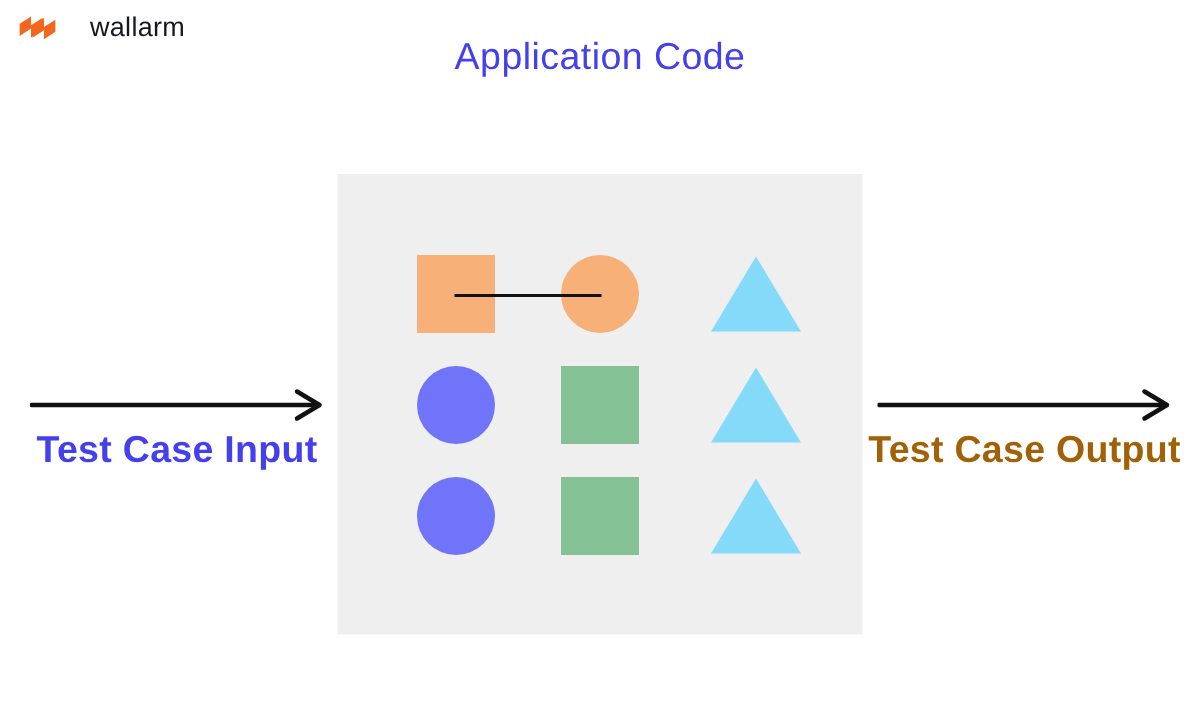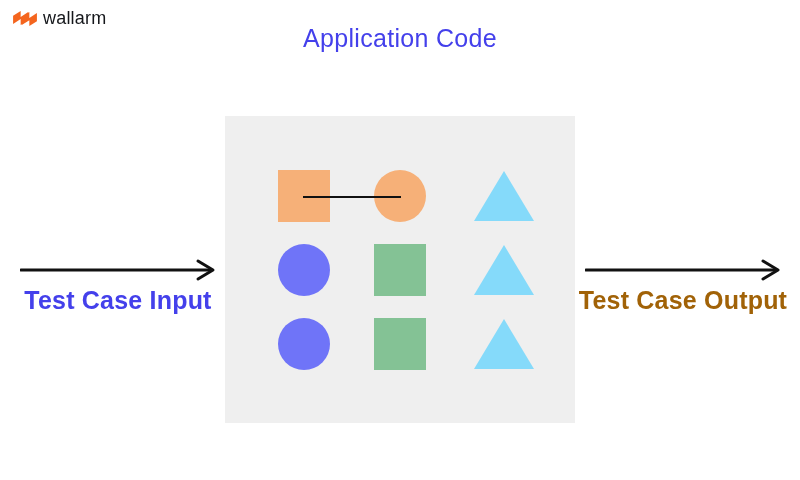--- a/index.html
+++ b/index.html
@@ -16,21 +16,21 @@
     overflow: hidden;
   }
 
   
   .logo {
     position: absolute;
     left: 12px;
     top: 8px;
     display: flex;
     align-items: center;
-    gap: 5px;
+    gap: 22px;
   }
   .logo-icon { width: 26px; height: 19px; display: block; }
   .logo-text {
     font-size: 18px;
     font-weight: 500;
     letter-spacing: 0.2px;
   }
 
   
   .page-title {

